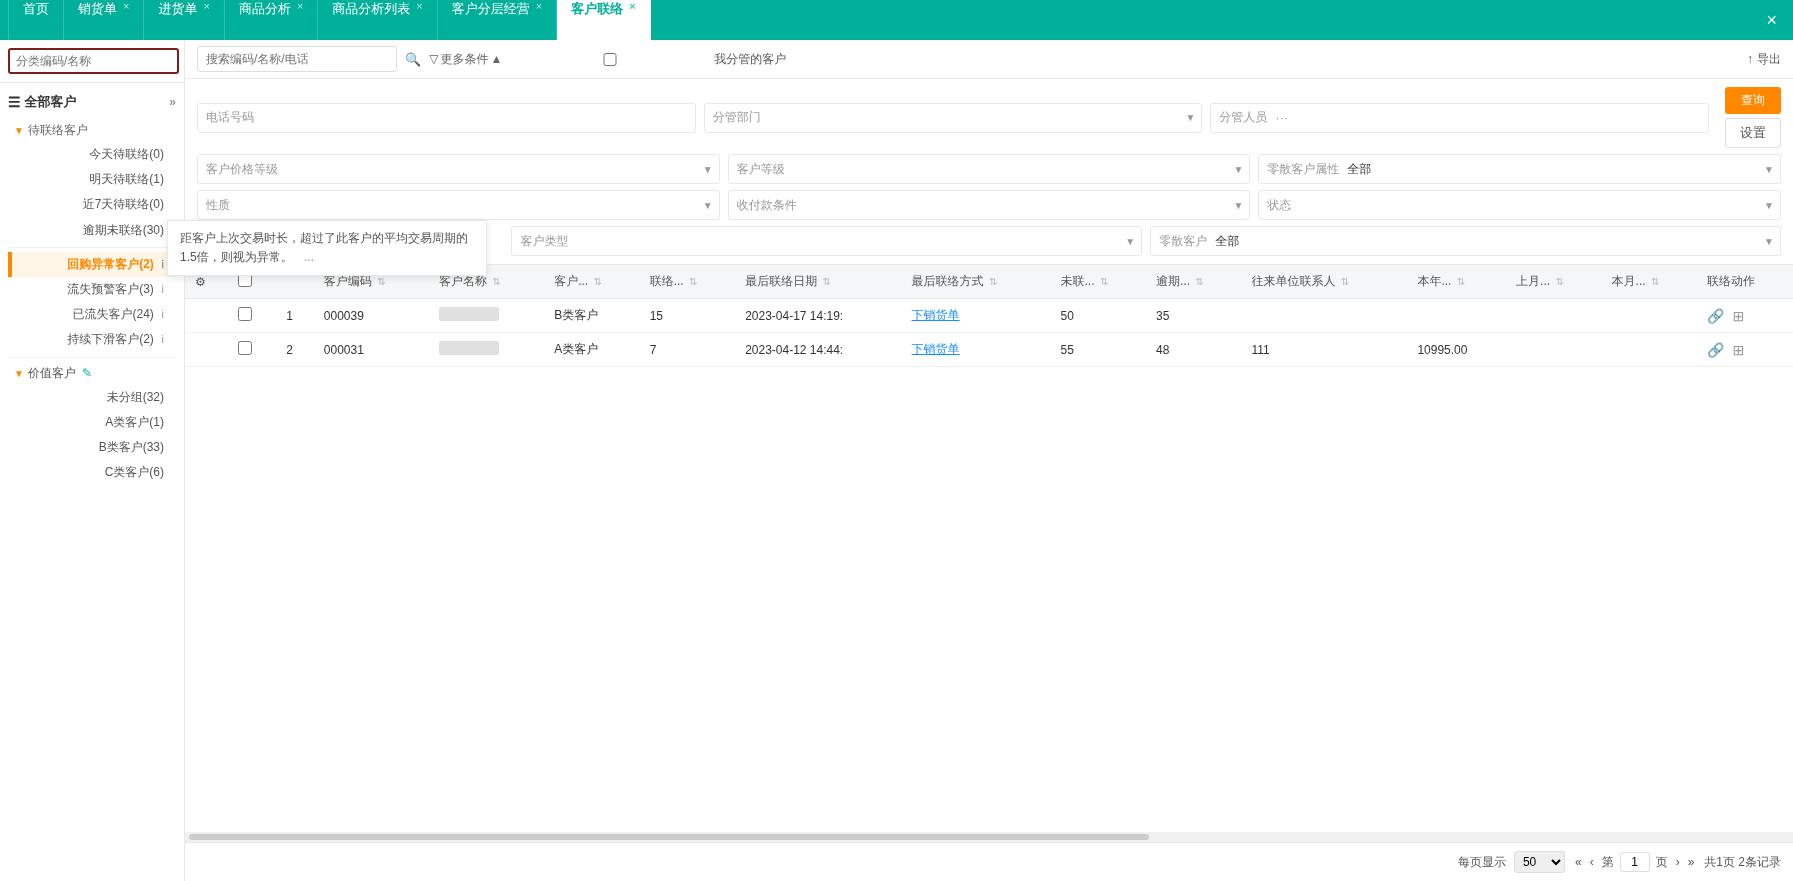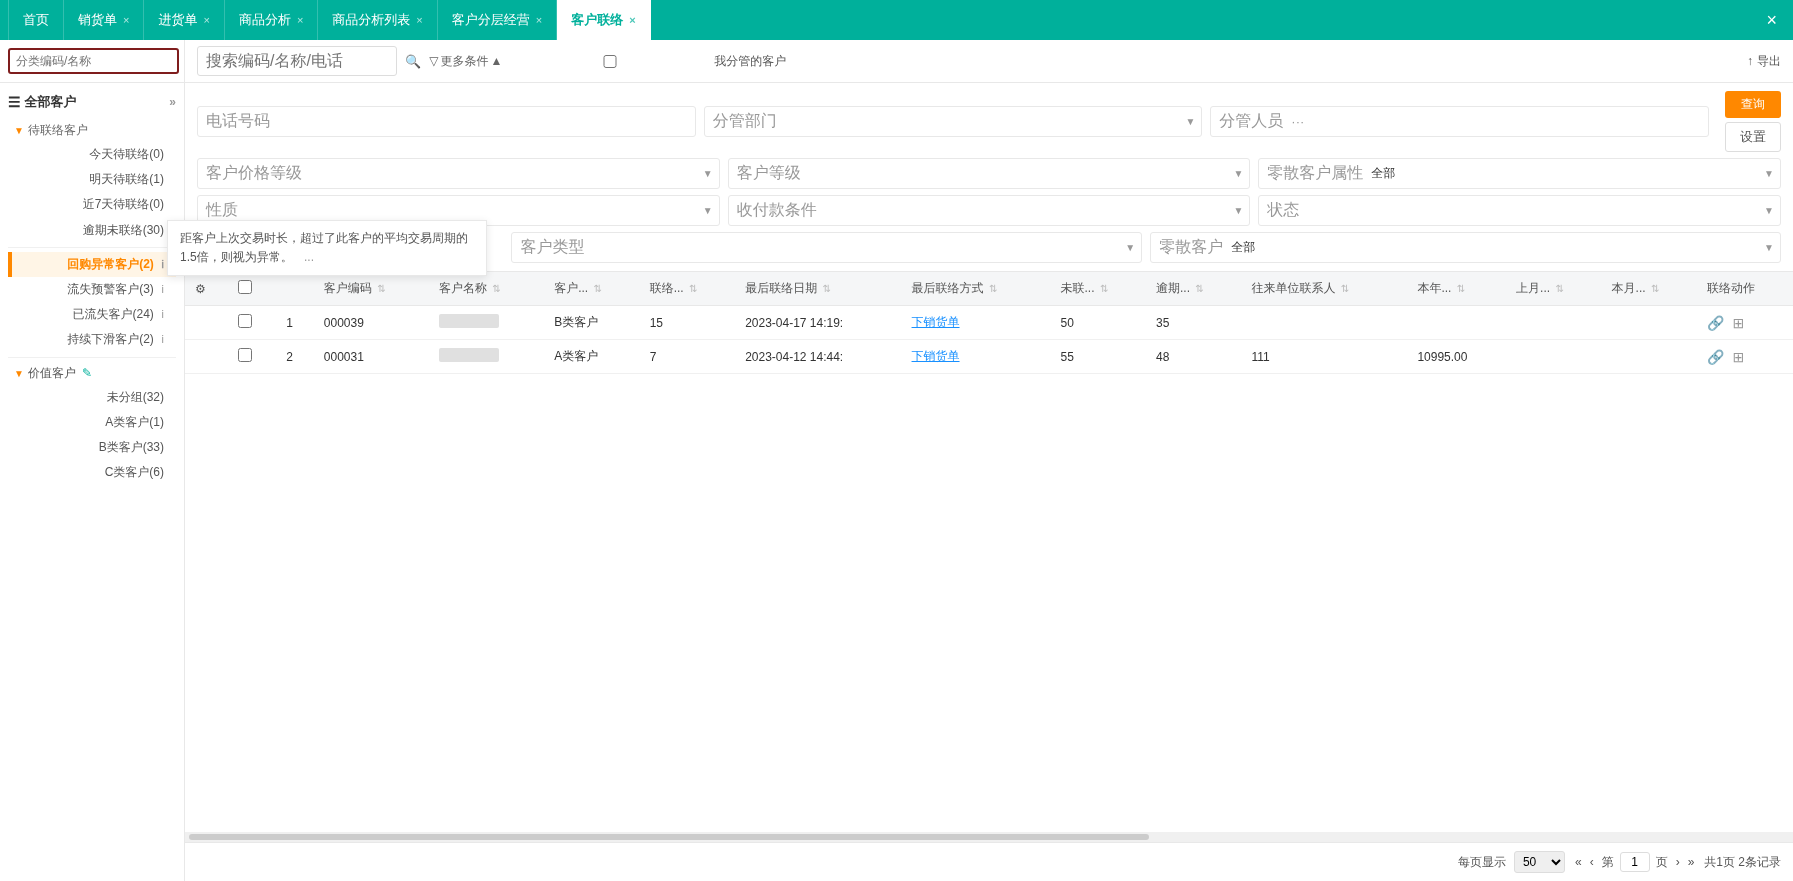--- a/index.html
+++ b/index.html
@@ -6,21 +6,21 @@
     body { font-family: 'Microsoft YaHei', Arial, sans-serif; font-size: 13px; background: #f0f2f5; color: #333; }
 
     
     .top-nav {
       display: flex; align-items: center;
       background: #00b09b;
       height: 40px; padding: 0 8px;
       position: relative;
     }
     .top-nav .nav-tab {
-      display: flex; align-items: center; padding: 0 14px; height: 40px;
+      display: flex; align-items: flex-start; padding: 0 14px; height: 40px;
       color: #fff; cursor: pointer; font-size: 13px; white-space: nowrap;
       border-right: 1px solid rgba(255,255,255,0.2);
     }
     .top-nav .nav-tab:first-child { border-left: 1px solid rgba(255,255,255,0.2); }
     .top-nav .nav-tab.active { background: #fff; color: #00b09b; font-weight: bold; }
     .top-nav .nav-tab .close-btn { margin-left: 6px; font-size: 11px; opacity: 0.7; }
     .top-nav .close-all { margin-left: auto; color: #fff; font-size: 18px; cursor: pointer; padding: 0 8px; }
 
     
     .main-layout { display: flex; height: calc(100vh - 40px); }
@@ -79,21 +79,21 @@
     }
 
     
     .filter-bar {
       background: #fff; padding: 6px 12px;
       display: flex; align-items: center; gap: 8px;
       border-bottom: 1px solid #e8e8e8;
     }
     .filter-bar input {
       border: 1px solid #ddd; border-radius: 3px;
-      padding: 5px 8px; font-size: 16px; width: 200px; outline: none;
+      padding: 5px 8px; font-size: 12px; width: 200px; outline: none;
     }
     .filter-bar .search-icon { color: #00b09b; cursor: pointer; }
     .filter-bar .more-conditions {
       display: flex; align-items: center; color: #666; cursor: pointer; font-size: 12px;
     }
     .filter-bar .my-customers { display: flex; align-items: center; gap: 4px; font-size: 12px; color: #555; }
     .filter-bar .export-btn {
       margin-left: auto; display: flex; align-items: center; gap: 4px;
       color: #555; cursor: pointer; font-size: 12px;
     }
@@ -106,21 +106,21 @@
     .filter-row {
       display: flex; align-items: center; gap: 8px; margin-bottom: 6px;
     }
     .filter-row:last-child { margin-bottom: 0; }
     .filter-item {
       display: flex; align-items: center; flex: 1;
       border: 1px solid #e8e8e8; border-radius: 3px;
       padding: 4px 8px; background: #fff; min-height: 30px;
       position: relative;
     }
-    .filter-item label { font-size: 16px; color: #999; margin-right: 4px; white-space: nowrap; }
+    .filter-item label { font-size: 12px; color: #999; margin-right: 4px; white-space: nowrap; }
     .filter-item .dropdown-arrow {
       position: absolute; right: 6px; color: #999; font-size: 10px;
     }
     .filter-item.wide { flex: 2; }
     .filter-action-btns {
       display: flex; flex-direction: column; gap: 4px; margin-left: 8px;
     }
     .btn-query {
       background: #f80; color: #fff; border: none;
       padding: 5px 16px; border-radius: 3px; cursor: pointer; font-size: 12px;

